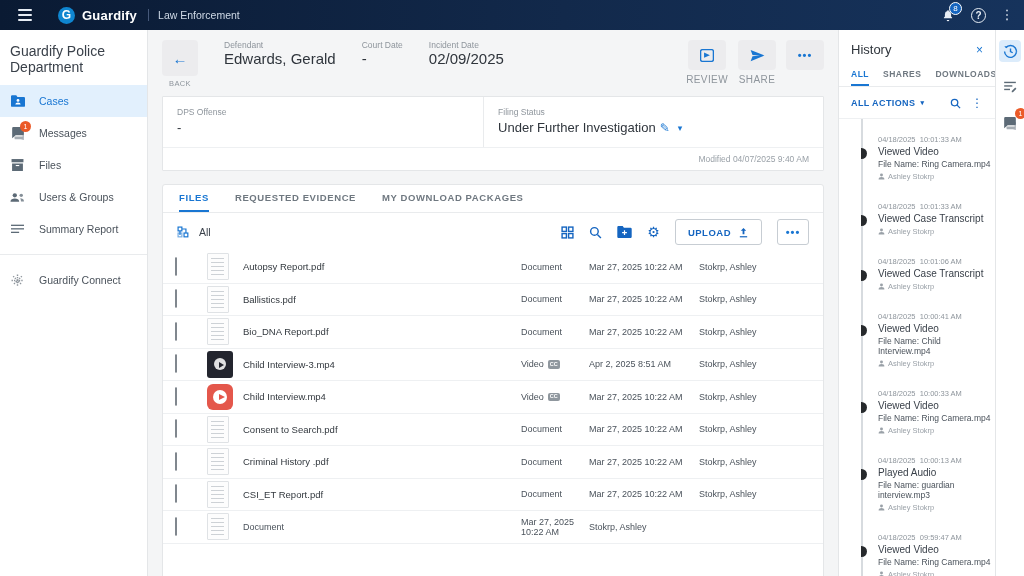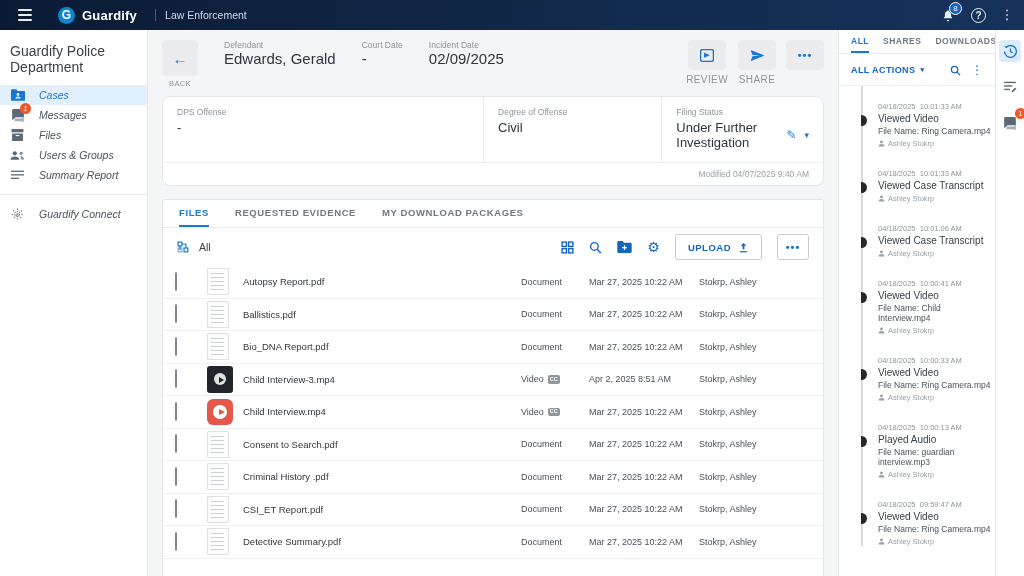--- a/index.html
+++ b/index.html
@@ -9,34 +9,34 @@
   
   .topbar { position:absolute; left:0; top:0; width:1024px; height:30px;
     background:linear-gradient(90deg,#0a1a33 0%,#12294b 55%,#16335c 100%);
     display:flex; align-items:center; padding:0 12px; z-index:30; }
   .hamburger { width:14px; display:flex; flex-direction:column; gap:3px; cursor:pointer; margin-left:6px; }
   .hamburger span { height:2px; background:#e8eef5; border-radius:1px; }
   .brand-wrap { display:flex; align-items:center; margin-left:26px; }
   .logo-circle { width:17px; height:17px; border-radius:50%; background:#0f86d0; color:#fff;
     font-size:12px; font-weight:bold; display:flex; align-items:center; justify-content:center; }
   .brand-name { color:#fff; font-size:13px; font-weight:bold; margin-left:7px; letter-spacing:.2px; }
-  .brand-product { color:#cfd9e6; font-size:10.5px; margin-left:18px; padding-left:9px; border-left:1px solid #46597a; }
+  .brand-product { color:#cfd9e6; font-size:10.5px; margin-left:11px; padding-left:9px; border-left:1px solid #46597a; }
   .topbar-right { margin-left:auto; display:flex; align-items:center; gap:16px; }
   .icon-btn { position:relative; display:flex; align-items:center; justify-content:center; cursor:pointer; }
   .bell-badge { position:absolute; top:-6px; right:-7px; background:#1565c0; border:1.5px solid #fff;
     color:#fff; border-radius:50%; width:13px; height:13px; font-size:8px; display:flex; align-items:center; justify-content:center; }
   .help-circle { width:15px; height:15px; border:1.5px solid #e8eef5; border-radius:50%;
     color:#e8eef5; font-size:10px; font-weight:bold; display:flex; align-items:center; justify-content:center; }
   .vdots { color:#e8eef5; font-size:13px; letter-spacing:0; line-height:10px; width:10px; text-align:center; }
 
   
   .sidebar { position:absolute; left:0; top:30px; width:148px; height:546px; background:#fff;
     border-right:1px solid #e4e6e8; z-index:20; }
   .sidebar-org { font-size:14px; color:#3a414a; padding:13px 10px 10px 10px; }
-  .side-item { display:flex; align-items:center; height:20px; padding:0 10px; cursor:pointer; gap:14px;font-style:italic; }
+  .side-item { display:flex; align-items:center; height:32px; padding:0 10px; cursor:pointer; gap:14px; }
   .side-item .lbl { font-size:10.5px; color:#4a525b; }
   .side-item.active { background:#e2f0fd; }
   .side-item.active .lbl { color:#1976d2; }
   .side-icon { width:15px; height:15px; position:relative; flex:0 0 15px; display:flex; align-items:center; justify-content:center; }
   .side-badge { position:absolute; top:-5px; right:-6px; background:#eb5a28; color:#fff; border-radius:50%;
     width:11px; height:11px; font-size:7px; display:flex; align-items:center; justify-content:center; }
   .side-divider { border-top:1px solid #e9ebed; margin:9px 0; }
 
   
   .main { position:absolute; left:148px; top:30px; width:690px; height:546px; }
@@ -48,21 +48,21 @@
   .back-label { font-size:7.5px; color:#8e959c; margin-top:3px; letter-spacing:.4px; }
   .hdr-field { margin-left:26px; }
   .hdr-label { font-size:8.5px; color:#8e959c; }
   .hdr-value { font-size:15px; color:#2f353c; margin-top:0; }
   .hdr-actions { margin-left:auto; display:flex; gap:10px; }
   .hdr-action { display:flex; flex-direction:column; align-items:center; cursor:pointer; }
   .hdr-action-square { width:38px; height:30px; background:#ececee; border-radius:4px; display:flex; align-items:center; justify-content:center; }
   .hdr-action-label { font-size:10px; color:#8e959c; margin-top:4px; letter-spacing:.4px; }
   .blue-dots { color:#1976d2; font-size:11px; font-weight:bold; letter-spacing:1px; }
 
-  .details-card { background:#fff; border:1px solid #e4e6e8; border-radius:8px; margin:2px 14px 0 14px; }
+  .details-card { background:#fff; border:1px solid #e4e6e8; border-radius:1px; margin:2px 14px 0 14px; }
   .details-row { display:flex; }
   .detail-cell { padding:10px 14px 12px 14px; }
   .detail-cell.c1 { flex:0 0 48.5%; }
   .detail-cell.c2 { flex:0 0 27%; border-left:1px solid #e9ebed; }
   .detail-cell.c3 { flex:1; border-left:1px solid #e9ebed; }
   .detail-label { font-size:8.5px; color:#8e959c; }
   .detail-value { font-size:13px; color:#2f353c; margin-top:3px; display:flex; align-items:center; }
   .pencil { color:#1976d2; font-size:12px; margin-left:4px; cursor:pointer; }
   .chev { color:#1976d2; font-size:9px; margin-left:8px; cursor:pointer; }
   .modified-row { border-top:1px solid #eef0f2; padding:6px 14px; text-align:right; font-size:8.5px; color:#9aa1a8; }
@@ -292,24 +292,20 @@
           </div>
       </div>
     </div>
   </div>
 
   <div class="details-card">
     <div class="details-row">
       <div class="detail-cell c1">
         <div class="detail-label">DPS Offense</div>
         <div class="detail-value">-</div>
-      </div>
-      <div class="detail-cell c2">
-        <div class="detail-label">Degree of Offense</div>
-        <div class="detail-value">Civil</div>
       </div>
       <div class="detail-cell c3">
         <div class="detail-label">Filing Status</div>
         <div class="detail-value">
           <span>Under Further Investigation</span>
           <span class="pencil">✎</span>
           <span class="chev">▾</span>
         </div>
       </div>
     </div>
@@ -484,34 +480,37 @@
     </div>
     <div class="cell-sm">Mar 27, 2025 10:22 AM</div>
     <div class="cell-sm">Stokrp, Ashley</div>
   </div>
 
   <div class="grid-row file-row">
     <div><span class="checkbox"></span></div>
     <div>
             <div class="thumb doc"></div>
           </div>
-    <div class="cell-name">Detective Summary.pdf</div>
     <div class="cell-sm">
       <span>Document</span>
 
     </div>
     <div class="cell-sm">Mar 27, 2025 10:22 AM</div>
     <div class="cell-sm">Stokrp, Ashley</div>
   </div>
 </div>
 
   </div>
 </div>
 
 <div class="history-panel">
+  <div class="hist-title-row">
+    <div class="hist-title">History</div>
+    <div class="hist-close">×</div>
+  </div>
   <div class="hist-tabs">
     <div class="htab active">ALL</div>
     <div class="htab">SHARES</div>
     <div class="htab">DOWNLOADS</div>
   </div>
   <div class="hist-actions">
     <div class="all-actions">
       <span>ALL ACTIONS</span>
       <span class="caret" style="color:#1565c0;">▾</span>
     </div>

